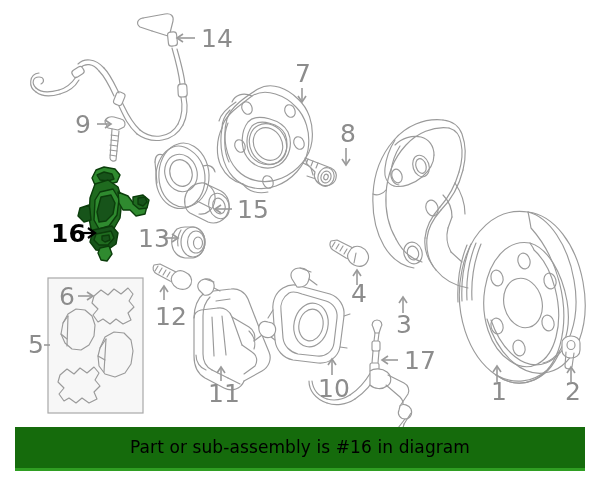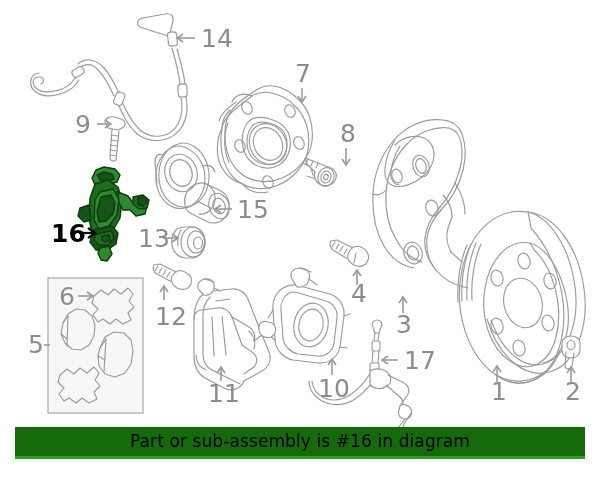--- a/index.html
+++ b/index.html
@@ -22,21 +22,21 @@
     left: 0;
     top: 0;
     width: 600px;
     height: 480px;
   }
   .banner {
     position: absolute;
     left: 15px;
     top: 427px;
     width: 570px;
-    height: 32px;
+    height: 44px;
     background: #156b0c;
     border-bottom: 3px solid #2f9e22;
     box-sizing: border-box;
     display: flex;
     flex-direction: column;
     align-items: center;
     justify-content: center;
     line-height: 1.05;
   }
   .banner-line {

